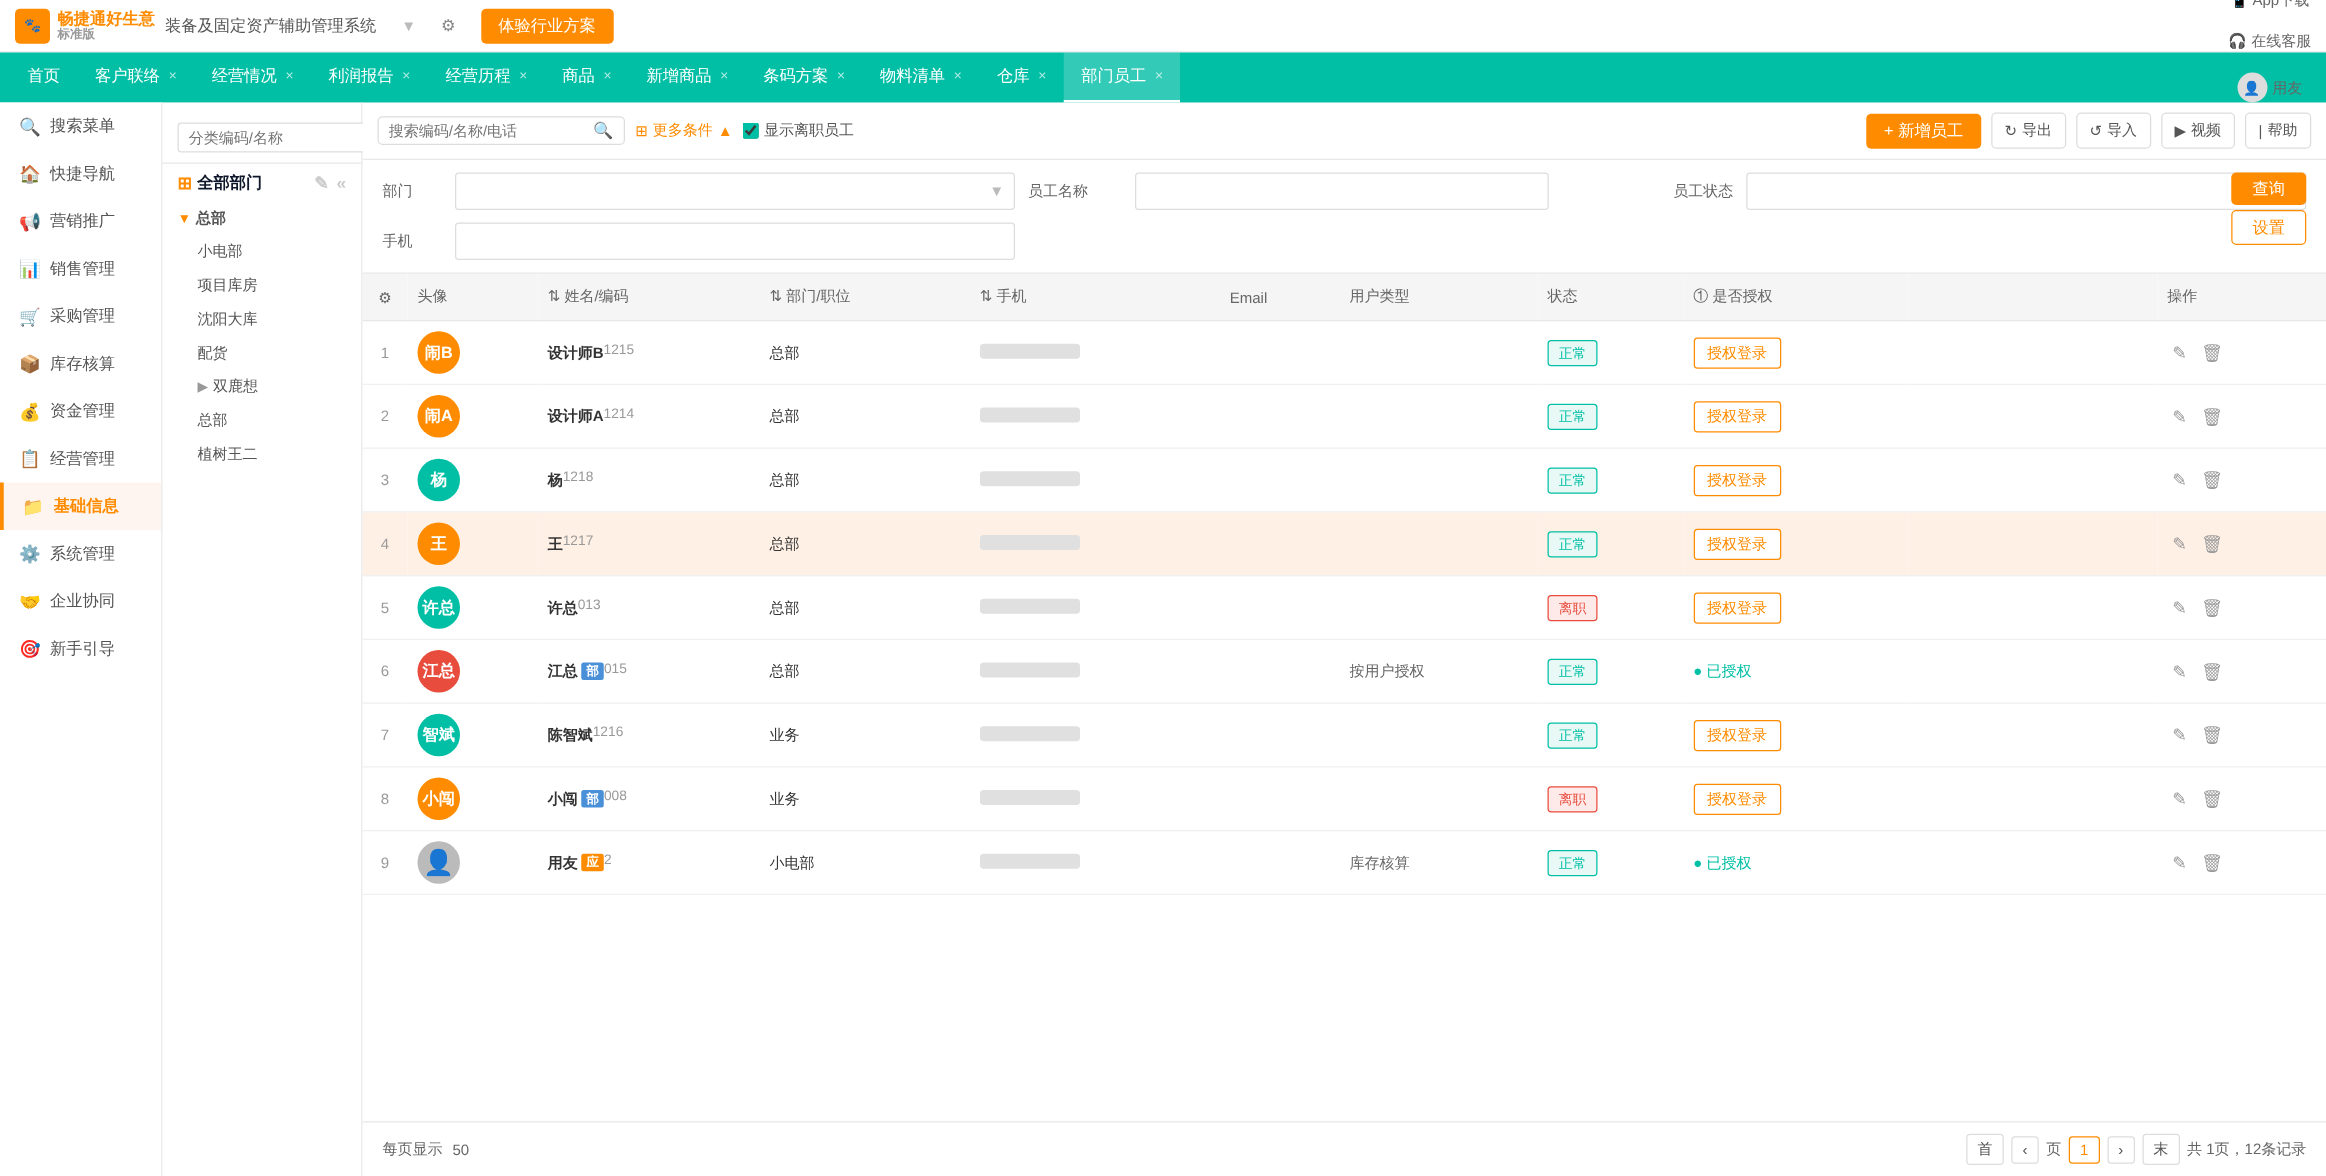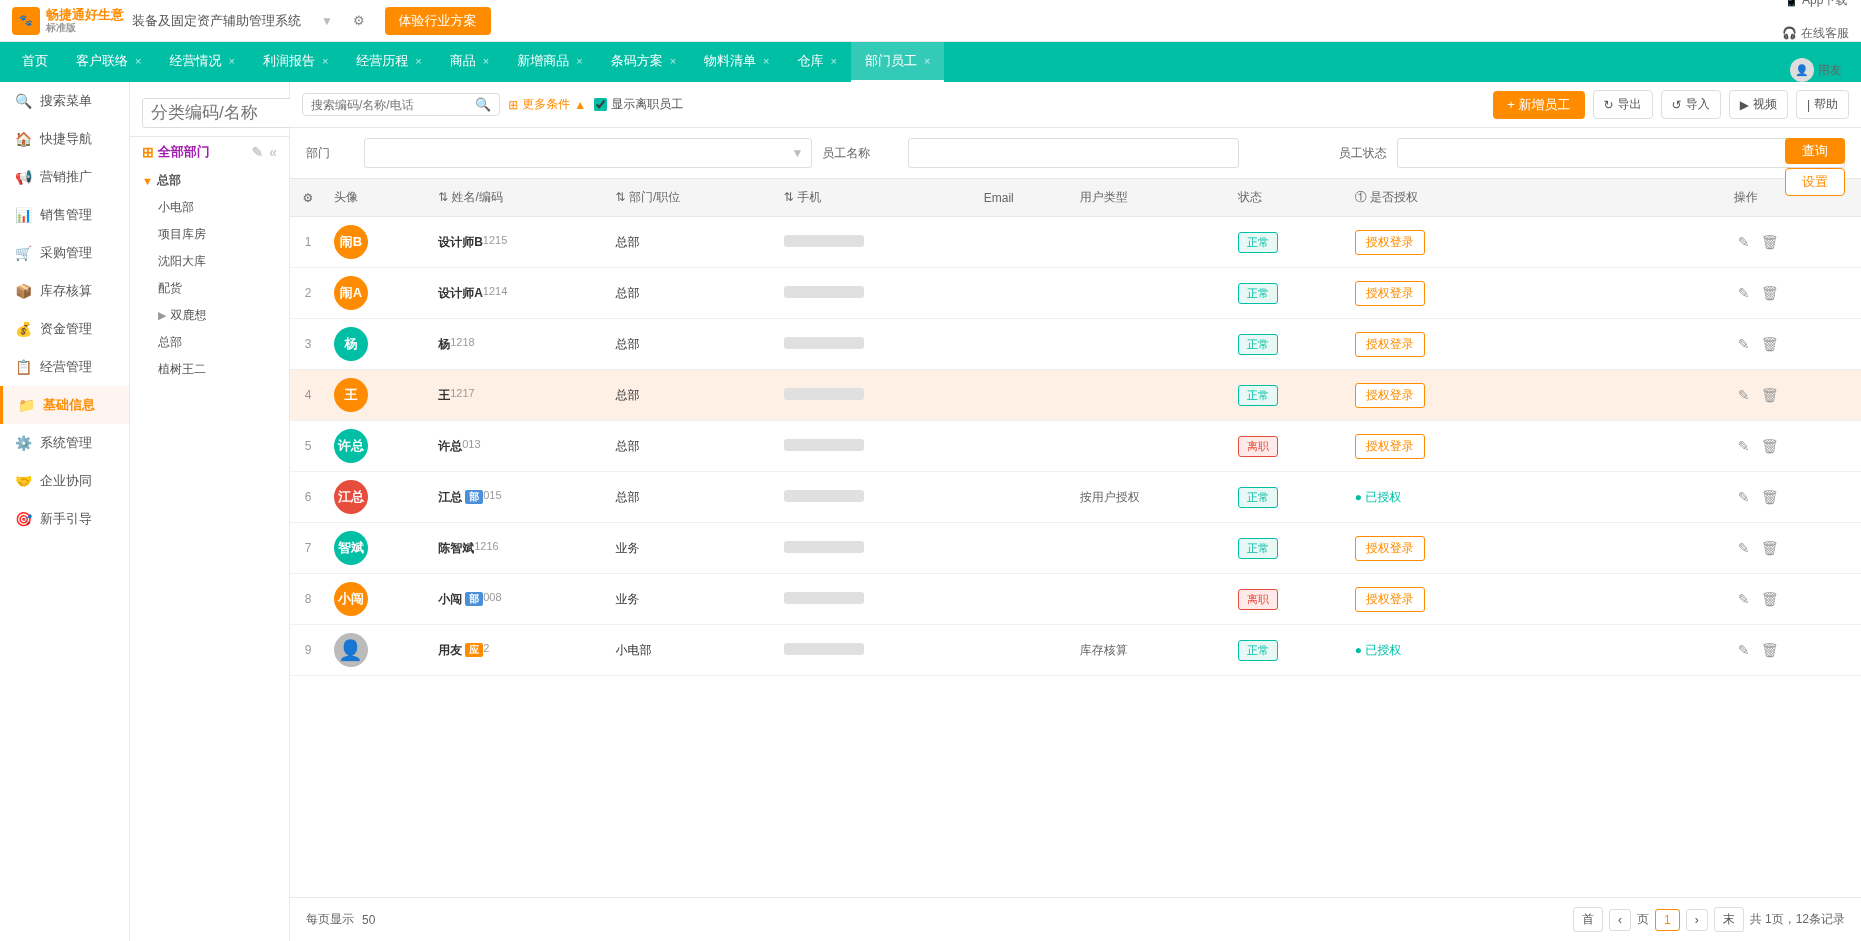--- a/index.html
+++ b/index.html
@@ -240,27 +240,27 @@
     <div class="sidebar-item">
       <span class="sidebar-icon">🎯</span>
       <span>新手引导</span>
     </div>
   </div>
 
   <div class="content-area">
 
     <div class="dept-panel">
       <div class="dept-search">
-        <input type="text" style="flex: 1 1 0%; border: 1px solid rgb(221, 221, 221); border-radius: 3px; padding: 4px 8px; font-size: 17px; outline: none;" placeholder="分类编码/名称">
+        <input type="text" style="flex: 1 1 0%; border: 1px solid rgb(221, 221, 221); border-radius: 3px; padding: 4px 8px; font-size: 12px; outline: none;" placeholder="分类编码/名称">
         <span style="color:#999;cursor:pointer;">🔍</span>
       </div>
       <div class="dept-panel-header">
         <span style="display:flex;align-items:center;gap:4px;">
           <span style="font-size:14px;color:#ff8c00;">⊞</span>
-          <span style="color:#a21caf;font-size:13px;font-weight:bold;">全部部门</span>
+          <span style="color:#0f172a;font-size:13px;font-weight:bold;">全部部门</span>
         </span>
         <span style="display:flex;gap:6px;">
           <span style="color:#ccc;cursor:pointer;font-size:14px;">✎</span>
           <span style="color:#ccc;cursor:pointer;font-size:14px;">«</span>
         </span>
       </div>
       <div class="dept-tree-item dept-tree-root">
         <span style="color:#ff8c00;font-size:11px;">▼</span>
         <span>总部</span>
       </div>
@@ -337,20 +337,24 @@
           <span class="filter-label">员工名称</span>
           <input class="filter-input" type="text" style="">
         </div>
         <div class="filter-row">
           <span class="filter-label">员工状态</span>
           <div class="filter-select">
             <span></span>
             <span style="color:#bbb;">▼</span>
           </div>
         </div>
+        <div class="filter-row">
+          <span class="filter-label">手机</span>
+          <input class="filter-input" type="text" style="">
+        </div>
         <div class="filter-actions">
           <button class="btn-query">查询</button>
           <button class="btn-set">设置</button>
         </div>
       </div>
 
       <div class="table-container">
         <table>
           <thead>
             <tr>

